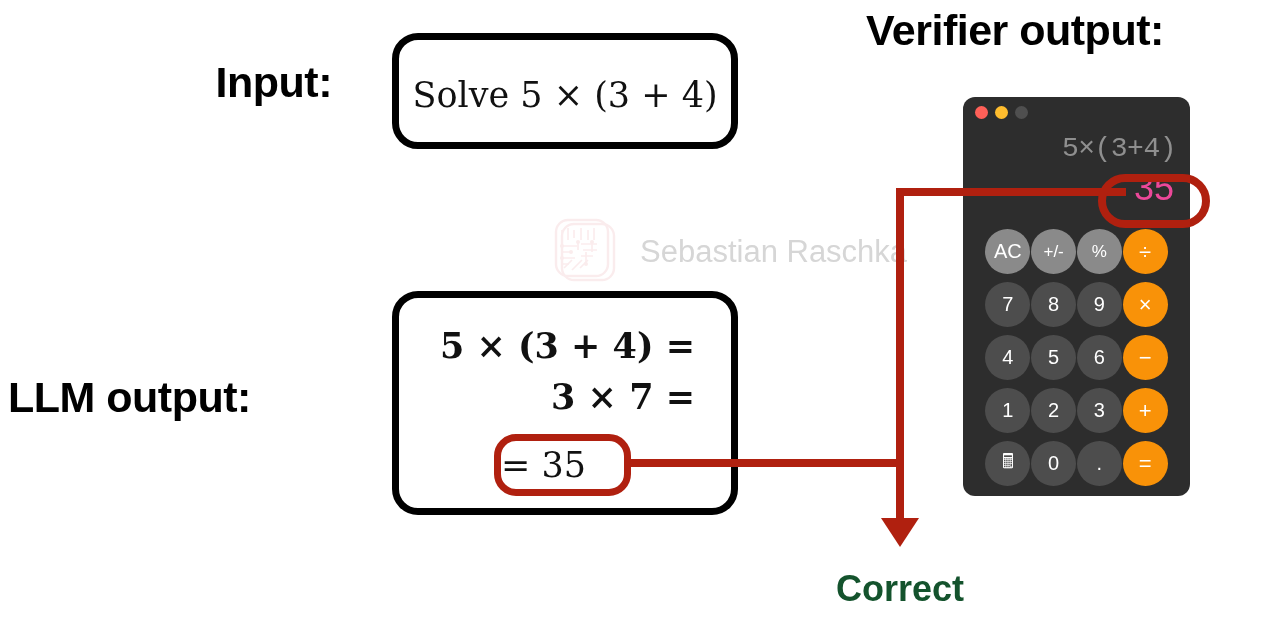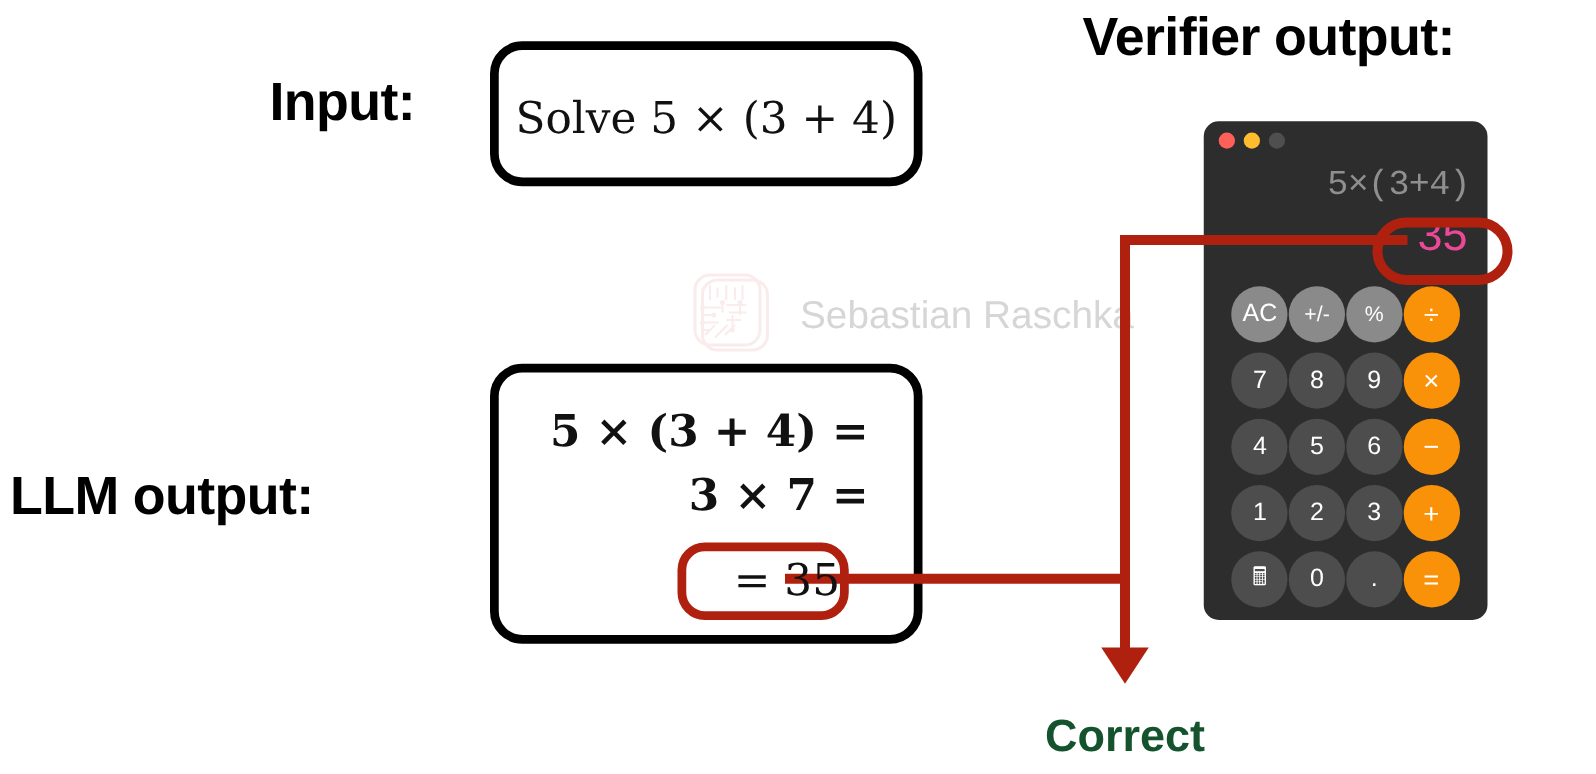--- a/index.html
+++ b/index.html
@@ -106,23 +106,22 @@
     left: 494px;
     top: 434px;
     width: 137px;
     height: 62px;
     border: 7px solid #B0200F;
     border-radius: 22px;
     box-sizing: border-box;
     background: transparent;
     display: flex;
     align-items: center;
-    justify-content: flex-end;
+    justify-content: flex-start;
     z-index: 6;
-    margin-left: 48px;
   }
   #llm-answer-pill .math {
     font-size: 35px;
   }
 
   
   .redline {
     position: absolute;
     background: #B0200F;
     z-index: 5;

